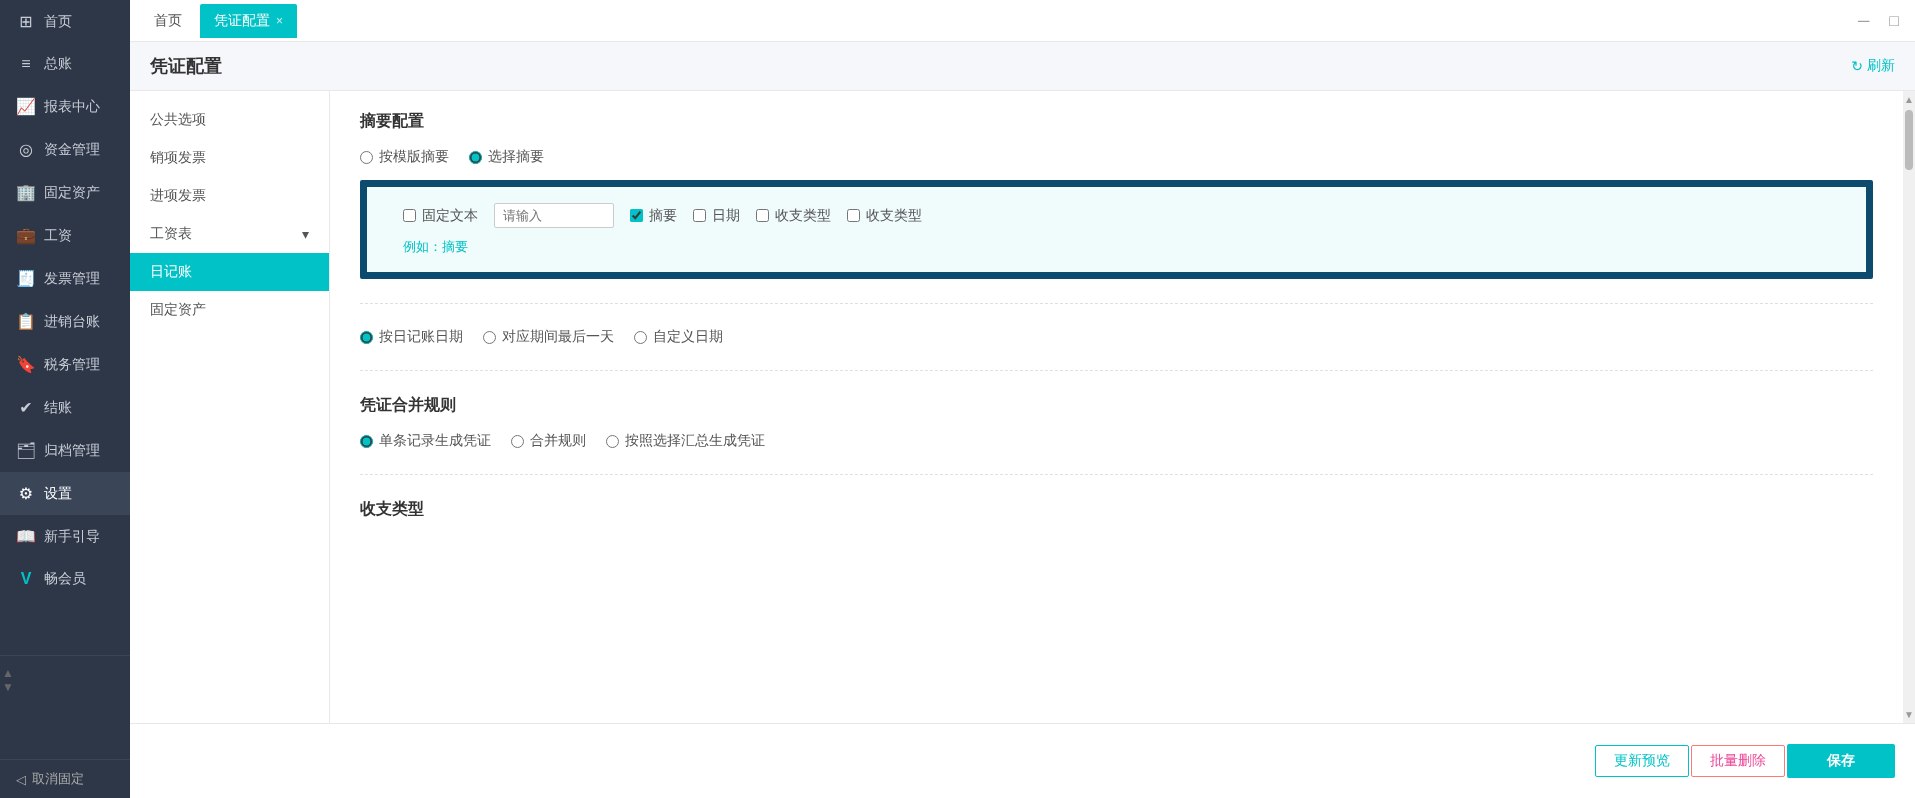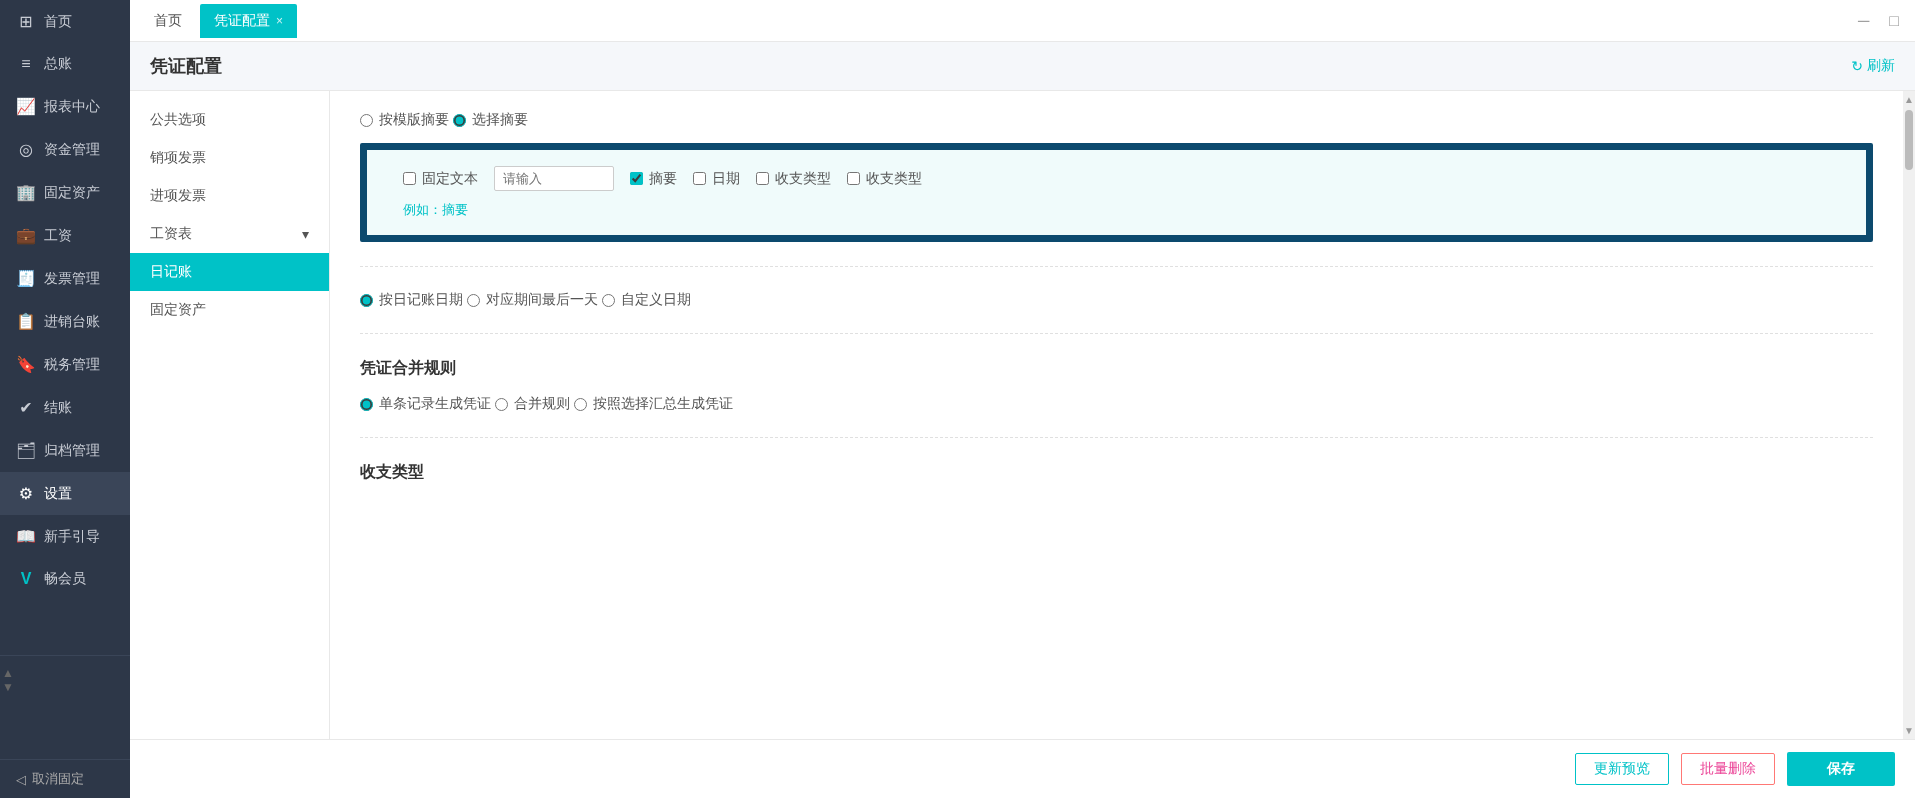--- a/index.html
+++ b/index.html
@@ -174,21 +174,21 @@
       font-size: 16px;
       font-weight: bold;
       color: #333;
       margin-bottom: 16px;
     }
 
     
     .radio-group, .checkbox-group {
       display: flex;
       align-items: center;
-      gap: 4px;
+      gap: 20px;
       flex-wrap: wrap;
     }
     .radio-item, .checkbox-item {
       display: flex;
       align-items: center;
       gap: 6px;
       cursor: pointer;
       font-size: 14px;
       color: #555;
     }
@@ -222,24 +222,24 @@
     .summary-example {
       color: #00c2c7;
       font-size: 13px;
       margin-top: 10px;
     }
 
     
     .bottom-bar {
       background: #fff;
       border-top: 1px solid #e8e8e8;
-      padding: 12px 20px;
+      padding: 20px 20px;
       display: flex;
       justify-content: flex-end;
-      gap: 12px;
+      gap: 2px;
       align-items: center;
     }
     .btn-update {
       background: #fff;
       border: 1px solid #00c2c7;
       color: #00c2c7;
       padding: 6px 18px;
       cursor: pointer;
       border-radius: 2px;
       font-size: 14px;
@@ -411,20 +411,21 @@
         </div>
         <div class="left-nav-item">
           <span>固定资产</span>
         </div>
       </div>
 
       <div style="display:flex;flex:1;overflow:hidden;">
         <div class="right-content">
 
           <div class="section">
+            <div class="section-title">摘要配置</div>
             <div class="radio-group">
               <label class="radio-item">
                 <input type="radio" name="summary_mode" style="">
                 <span>按模版摘要</span>
               </label>
               <label class="radio-item">
                 <input type="radio" name="summary_mode" checked="" style="">
                 <span>选择摘要</span>
               </label>
             </div>

